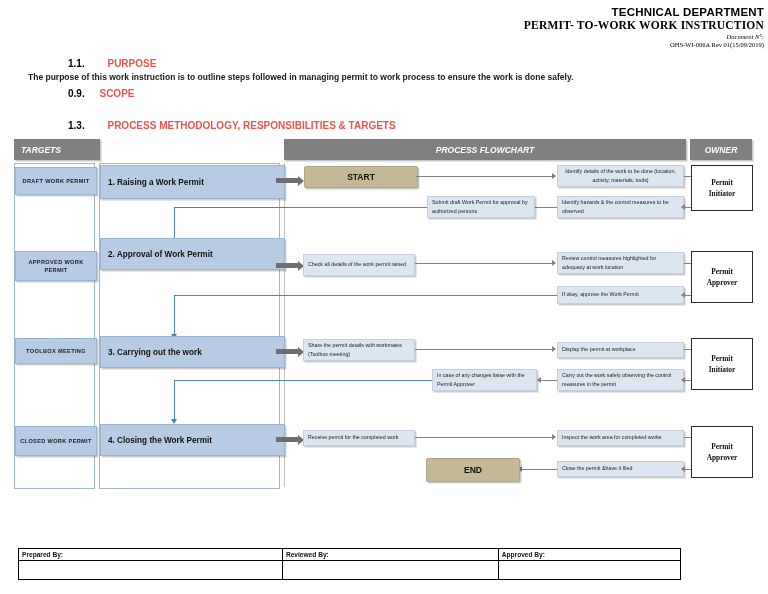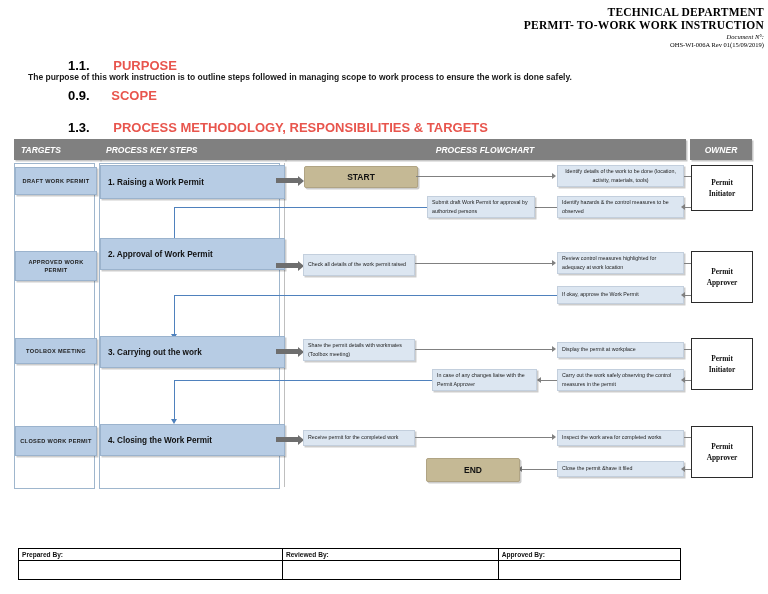--- a/index.html
+++ b/index.html
@@ -8,27 +8,27 @@
     background:#ffffff;
     font-family:"Liberation Sans", sans-serif;
     color:#000;
     position:relative;
     overflow:hidden;
   }
   .page{position:absolute;left:0;top:0;width:768px;height:594px;}
 
   
   .doc-header{position:absolute;right:4px;top:6px;text-align:right;}
-  .dept{font-family:Liberation Serif, serif;font-weight:bold;font-size:11.5px;letter-spacing:.2px;}
+  .dept{font-family:Liberation Sans, sans-serif;font-weight:bold;font-size:11.5px;letter-spacing:.2px;}
   .title-main{font-family:"Liberation Serif", serif;font-weight:bold;font-size:11.5px;letter-spacing:.2px;margin-top:1px;}
   .doc-no-lbl{font-family:"Liberation Serif", serif;font-style:italic;font-size:6.5px;margin-top:2px;}
   .doc-no{font-family:"Liberation Serif", serif;font-size:6.5px;margin-top:1px;}
 
   
-  .clause{position:absolute;font-size:13px;}
+  .clause{position:absolute;font-size:10px;}
   .cl-num{font-weight:bold;color:#000;display:inline-block;}
   .cl-head{color:#e8554d;font-weight:bold;display:inline-block;}
   .cl-body{position:absolute;font-size:8.5px;color:#1a1a1a;font-weight:600;}
 
   
   .tbl{position:absolute;left:14px;top:139px;width:740px;height:348px;}
   .colhead{
     position:absolute;height:21px;background:#808080;color:#fff;
     font-style:italic;font-weight:bold;font-size:8.5px;
     display:flex;align-items:center;
@@ -101,36 +101,35 @@
     <div class="dept">TECHNICAL DEPARTMENT</div>
     <div class="title-main">PERMIT- TO-WORK WORK INSTRUCTION</div>
     <div class="doc-no-lbl">Document N°:</div>
     <div class="doc-no">OHS-WI-006A Rev 01(15/09/2019)</div>
   </div>
 
   <div class="clause" style="left:68px;top:58px;">
     <span class="cl-num">1.1.</span>
     <span class="cl-head" style="margin-left:20px;">PURPOSE</span>
   </div>
-  <div class="cl-body" style="left:28px;top:72px;width:716px;">The purpose of this work instruction is to outline steps followed in managing scope to work process to ensure the work is done safely.</div>
+  <div class="cl-body" style="left:28px;top:72px;width:716px;">The purpose of this work instruction is to outline steps followed in managing permit to work process to ensure the work is done safely.</div>
 
   <div class="clause" style="left:68px;top:88px;">
     <span class="cl-num">0.9.</span>
-    <span class="cl-head" style="margin-left:18px;">SCOPE</span>
+    <span class="cl-head" style="margin-left:12px;">SCOPE</span>
   </div>
 
   <div class="clause" style="left:68px;top:120px;">
     <span class="cl-num">1.3.</span>
     <span class="cl-head" style="margin-left:20px;">PROCESS METHODOLOGY, RESPONSIBILITIES &amp; TARGETS</span>
   </div>
 
   <div class="tbl">
 
     <div class="colhead left" style="left:0px;   top:0px; width:79px;">TARGETS</div>
-    <div class="colhead left" style="left:85px;  top:0px; width:179px;">PROCESS KEY STEPS</div>
     <div class="colhead center" style="left:270px; top:0px; width:402px;">PROCESS FLOWCHART</div>
     <div class="colhead center" style="left:676px; top:0px; width:62px;">OWNER</div>
 
     <div class="cellbox" style="left:0px;  top:24px; width:79px;  height:324px;"></div>
     <div class="cellbox" style="left:85px; top:24px; width:179px; height:324px;"></div>
     <div class="sep" style="left:270px;top:24px; height:324px;"></div>
 
     <div class="tgt" style="left:1px;  top:28px; width:76px;  height:26px;">DRAFT WORK PERMIT</div>
     <div class="step" style="left:86px; top:26px; width:176px; height:32px;">1. Raising a Work Permit</div>
 

